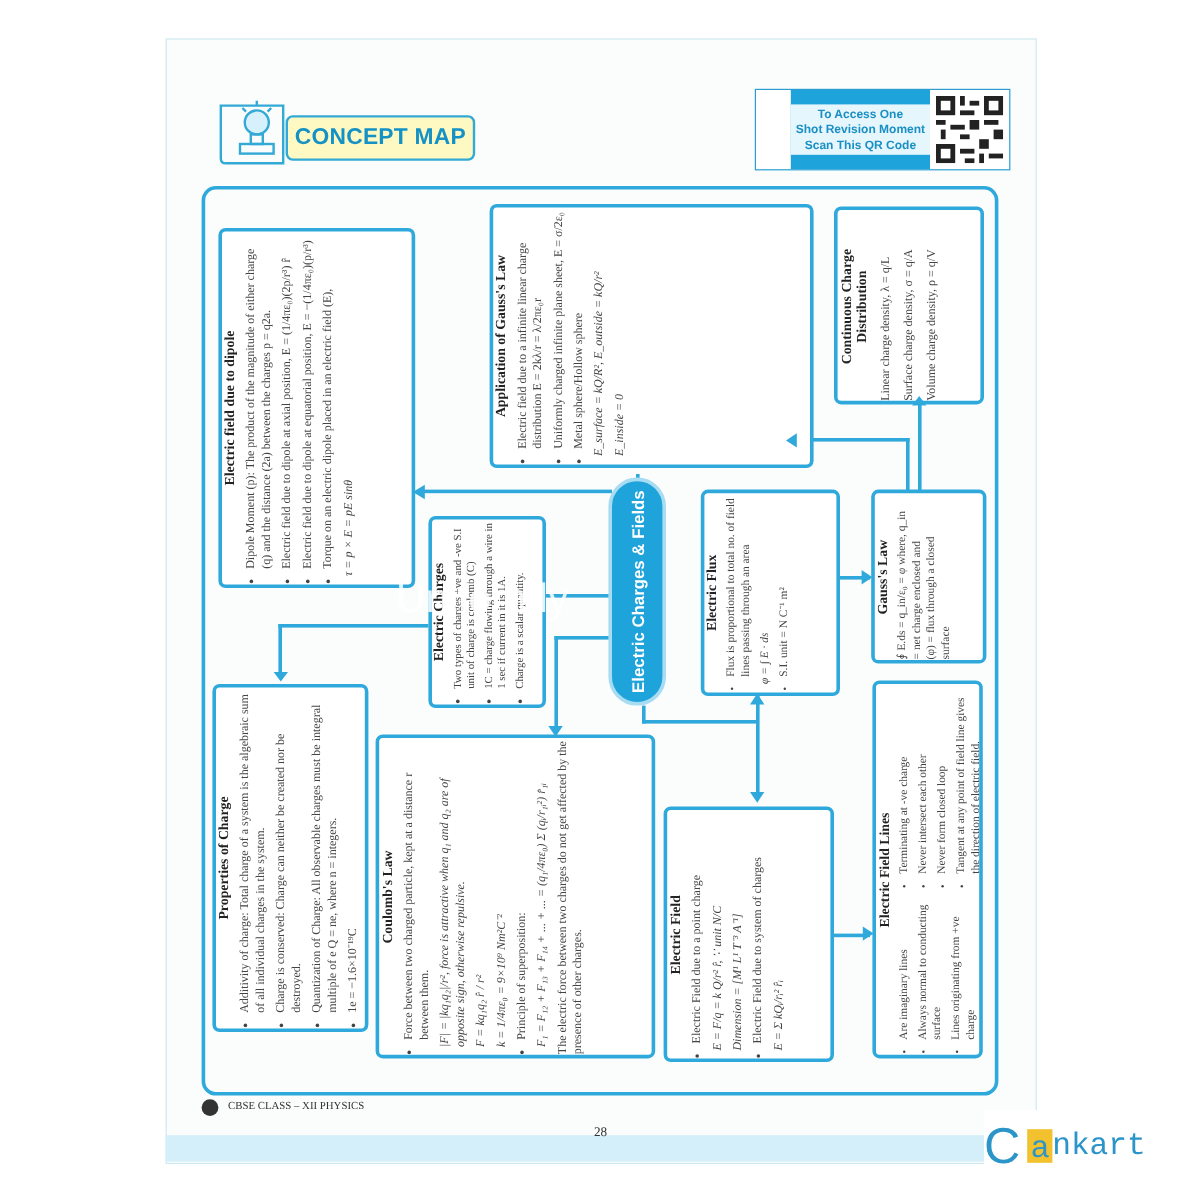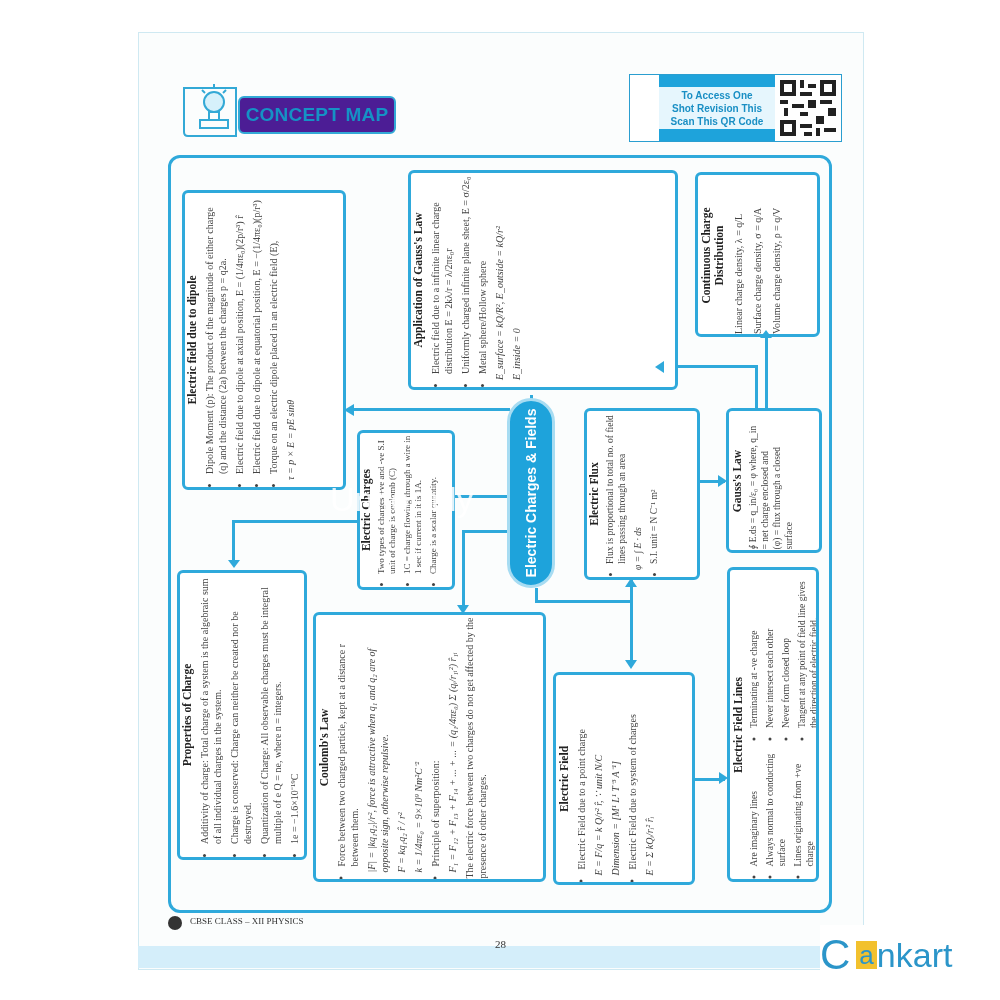--- a/index.html
+++ b/index.html
@@ -1,41 +1,41 @@
 <!DOCTYPE html>
 <html><head>
 <meta charset="utf-8">
 <style>
   html,body{margin:0;padding:0;}
   body{width:1000px;height:1000px;background:#ffffff;position:relative;overflow:hidden;font-family:"Liberation Serif",serif;color:#333;}
   .page{position:absolute;left:138px;top:32px;width:724px;height:936px;background:#fbfdfd;border:1px solid #cfe9f2;}
   .page-bottom-band{position:absolute;left:138px;top:946px;width:724px;height:22px;background:#d4eefa;}
   .header-icon{position:absolute;left:180px;top:78px;width:80px;height:70px;}
-  .concept-title{position:absolute;left:238px;top:96px;width:158px;height:38px;background:#4c1d95;border:2px solid #33a9d6;border-radius:6px;box-sizing:border-box;display:flex;align-items:center;justify-content:center;color:#1592c5;font-family:"Liberation Sans",sans-serif;font-weight:bold;font-size:19px;letter-spacing:0.2px;}
+  .concept-title{position:absolute;left:238px;top:96px;width:158px;height:38px;background:#fef9c3;border:2px solid #33a9d6;border-radius:6px;box-sizing:border-box;display:flex;align-items:center;justify-content:center;color:#1592c5;font-family:"Liberation Sans",sans-serif;font-weight:bold;font-size:19px;letter-spacing:0.2px;}
   .qr-box{position:absolute;left:629px;top:74px;width:182px;height:66px;border:1px solid #2a9ed0;display:flex;background:#fff;padding-left:29px;}
   .qr-text{width:116px;background:#1ea3db;display:flex;align-items:center;justify-content:center;}
   .qr-text-inner{background:#e6f6fd;width:100%;height:42px;display:flex;flex-direction:column;align-items:center;justify-content:center;color:#1a8fc4;font-family:"Liberation Sans",sans-serif;font-weight:bold;font-size:10px;line-height:13px;text-align:center;}
   .qr-code{flex:1;display:flex;align-items:center;justify-content:center;}
   .frame{position:absolute;left:168px;top:155px;width:664px;height:758px;border:3px solid #2fa9db;border-radius:12px;box-sizing:border-box;}
   .box{position:absolute;border:3px solid #2fa9db;border-radius:6px;background:#fff;box-sizing:border-box;overflow:hidden;}
   .rot{position:absolute;left:50%;top:50%;transform-origin:center center;font-size:10px;line-height:13px;color:#444;}
   .rot h3{margin:0 0 4px 0;text-align:center;font-size:11.5px;font-weight:bold;color:#222;}
   .rot ul{margin:0;padding-left:12px;}
   .rot li{margin-bottom:4px;}
   .rot .eq{font-style:italic;margin:2px 0 4px 6px;}
   .center-node{position:absolute;left:507px;top:398px;width:48px;height:190px;background:#1ea3db;border-radius:24px;border:3px solid #a7dcf2;box-sizing:border-box;display:flex;align-items:center;justify-content:center;}
   .center-node span{transform:rotate(-90deg);white-space:nowrap;color:#fff;font-family:"Liberation Sans",sans-serif;font-weight:bold;font-size:14px;}
   .line{position:absolute;background:#2fa9db;}
   .footer{position:absolute;left:168px;top:916px;width:360px;height:18px;display:flex;font-size:9px;color:#333;}
   .footer-logo{width:14px;height:14px;border-radius:50%;background:#333;margin-right:8px;}
   .page-number{position:absolute;left:495px;top:938px;font-size:11px;color:#333;}
   .watermark{position:absolute;left:820px;top:925px;width:175px;height:60px;background:#fff;display:flex;align-items:center;}
   .wm-c{font-family:"Liberation Sans",sans-serif;font-size:42px;color:#2b95c9;line-height:1;}
   .wm-a{display:inline-block;background:#f2c12e;color:#2b95c9;font-family:"Liberation Sans",sans-serif;font-size:26px;padding:0 3px;margin-left:6px;line-height:28px;}
-  .wm-text{font-family:Liberation Sans, sans-serif;font-size:34px;color:#2b95c9;text-align:right;}
+  .wm-text{font-family:Liberation Mono, monospace;font-size:26px;color:#2b95c9;text-align:right;}
   .overlay-wm{position:absolute;left:330px;top:480px;font-family:"Liberation Sans",sans-serif;font-size:34px;color:rgba(255,255,255,0.85);pointer-events:none;}
 </style>
 </head>
 <body>
 
 <div class="page"></div>
 <div class="page-bottom-band"></div>
 
 <svg class="header-icon" viewBox="0 0 80 70">
   <path d="M4 10 h52 v48 h-48 q-4 0 -4 -4 z" fill="none" stroke="#33a9d6" stroke-width="2"></path>
@@ -45,21 +45,21 @@
   <line x1="34" y1="6" x2="34" y2="10" stroke="#33a9d6" stroke-width="2"></line>
   <line x1="22" y1="12" x2="25" y2="15" stroke="#33a9d6" stroke-width="2"></line>
   <line x1="46" y1="12" x2="43" y2="15" stroke="#33a9d6" stroke-width="2"></line>
 </svg>
 <div class="concept-title">CONCEPT MAP</div>
 
 <div class="qr-box">
   <div class="qr-text">
     <div class="qr-text-inner">
       <span>To Access One</span>
-      <span>Shot Revision This</span>
+      <span>Shot Revision Moment</span>
       <span>Scan This QR Code</span>
     </div>
   </div>
   <div class="qr-code">
     <svg width="56" height="56" viewBox="0 0 14 14">
       <rect width="14" height="14" fill="#fff"></rect>
       <g fill="#222">
         <rect x="0" y="0" width="4" height="4"></rect>
           <rect x="1" y="1" width="2" height="2" fill="#fff"></rect>
         <rect x="10" y="0" width="4" height="4"></rect>

